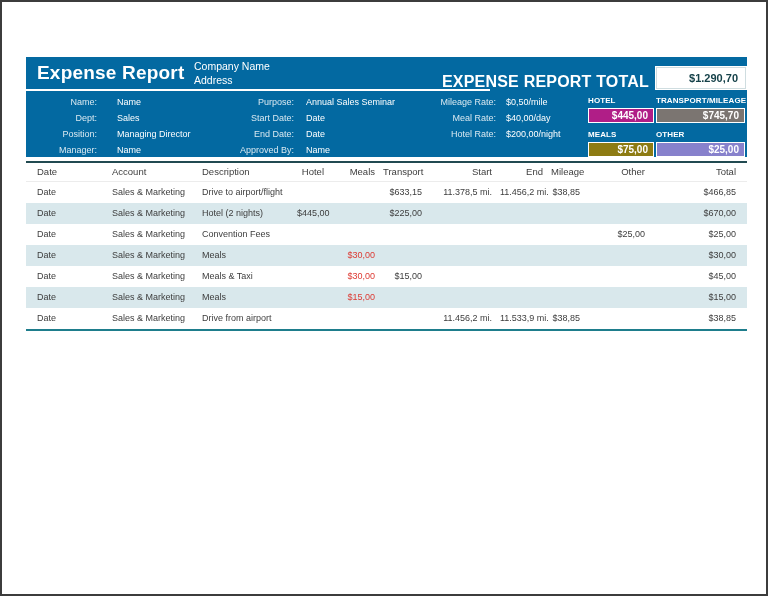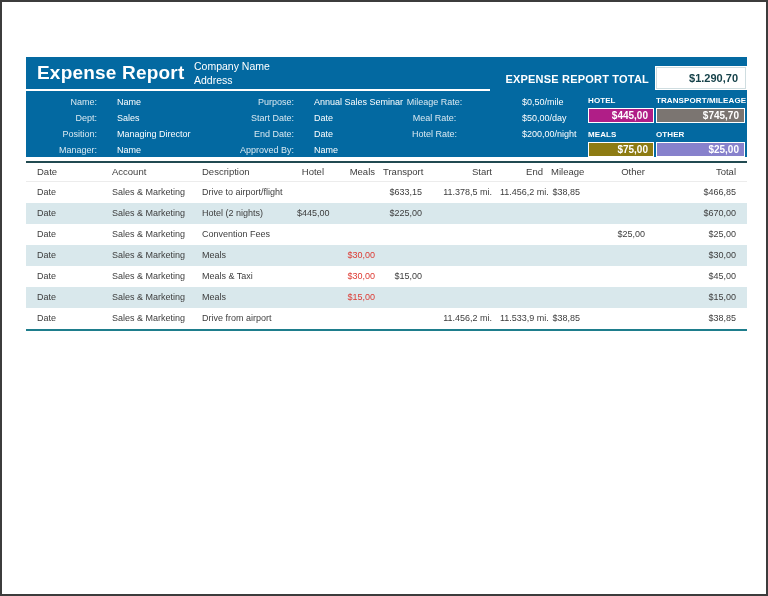--- a/index.html
+++ b/index.html
@@ -8,36 +8,36 @@
     position:relative; width:768px; height:596px;
     background:#ffffff; border:2px solid #3c3c3c; overflow:hidden;
   }
   
   .teal-block {
     position:absolute; left:24px; top:55px; width:721px; height:100px;
     background:#0369a1; color:#ffffff;
   }
   .report-title { position:absolute; left:11px; top:5px; font-size:19px; font-weight:bold; letter-spacing:.2px; }
   .company { position:absolute; left:168px; top:2px; font-size:10.5px; font-weight:normal; line-height:14px; }
-  .total-label { position:absolute; right:98px; top:16px; font-size:11px; font-weight:bold; letter-spacing:.2px; }
+  .total-label { position:absolute; right:98px; top:16px; font-size:16px; font-weight:bold; letter-spacing:.2px; }
   .total-box {
     position:absolute; right:0; top:9px; width:92px; height:24px;
     background:#ffffff; color:#16424a; font-size:11px; font-weight:bold;
     text-align:right; line-height:22px; padding-right:8px;
     border:1px solid #ffffff; box-shadow: inset 0 0 0 1px #cfdde0; margin-left: 12px;
   }
   .sep-line { position:absolute; left:0; top:32px; width:464px; height:2px; background:#ffffff; }
   
   .info-col { position:absolute; top:37px; font-size:9px;padding-left:7px; }
   .info-row { height:16px; line-height:16px; white-space:nowrap; }
   .info-label { display:inline-block; text-align:right; color:rgba(255,255,255,.85); }
   .info-value { color:#ffffff; }
   .col1 { left:0; }   .col1 .info-label { width:64px;  margin-right:20px; }
-  .col2 { left:150px;} .col2 .info-label { width:111px; margin-right:20px; }
-  .col3 { left:340px;} .col3 .info-label { width:123px; margin-right:26px;text-align:center; }
+  .col2 { left:150px;} .col2 .info-label { width:111px; margin-right:12px; }
+  .col3 { left:340px;} .col3 .info-label { width:123px; margin-right:10px; }
   
   .summary {
     position:absolute; left:562px; top:39px;
     display:grid; grid-template-columns:66px 89px; column-gap:2px; row-gap:7px;
   }
   .sum-label { font-size:8px; font-weight:bold; letter-spacing:.1px; white-space:nowrap; margin-bottom:3px; }
   .sum-box {
     height:15px; line-height:13px; border:1px solid #ffffff;
     font-size:10px; font-weight:bold; color:#ffffff; text-align:right; padding-right:5px;
   }
@@ -89,21 +89,21 @@
 
     <div class="info-col col2">
       <div class="info-row"><span class="info-label">Purpose:</span><span class="info-value">Annual Sales Seminar</span></div>
       <div class="info-row"><span class="info-label">Start Date:</span><span class="info-value">Date</span></div>
       <div class="info-row"><span class="info-label">End Date:</span><span class="info-value">Date</span></div>
       <div class="info-row"><span class="info-label">Approved By:</span><span class="info-value">Name</span></div>
     </div>
 
     <div class="info-col col3">
       <div class="info-row"><span class="info-label">Mileage Rate:</span><span class="info-value">$0,50/mile</span></div>
-      <div class="info-row"><span class="info-label">Meal Rate:</span><span class="info-value">$50,00/day</span></div>
+      <div class="info-row"><span class="info-label">Meal Rate:</span><span class="info-value">$40,00/day</span></div>
       <div class="info-row"><span class="info-label">Hotel Rate:</span><span class="info-value">$200,00/night</span></div>
     </div>
 
     <div class="summary">
       <div>
         <div class="sum-label">HOTEL</div>
         <div class="sum-box" style="background: rgb(176, 30, 135);">$445,00</div>
       </div>
       <div>
         <div class="sum-label">TRANSPORT/MILEAGE</div>

